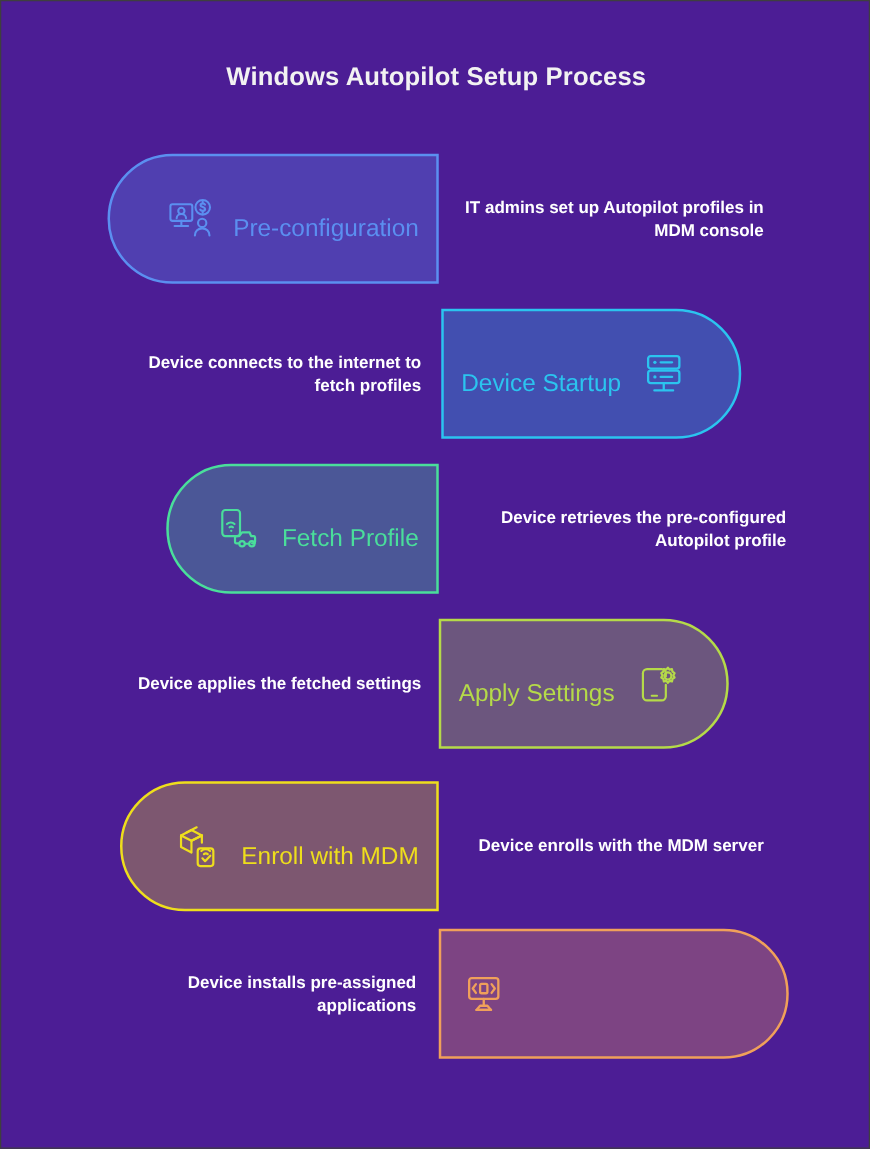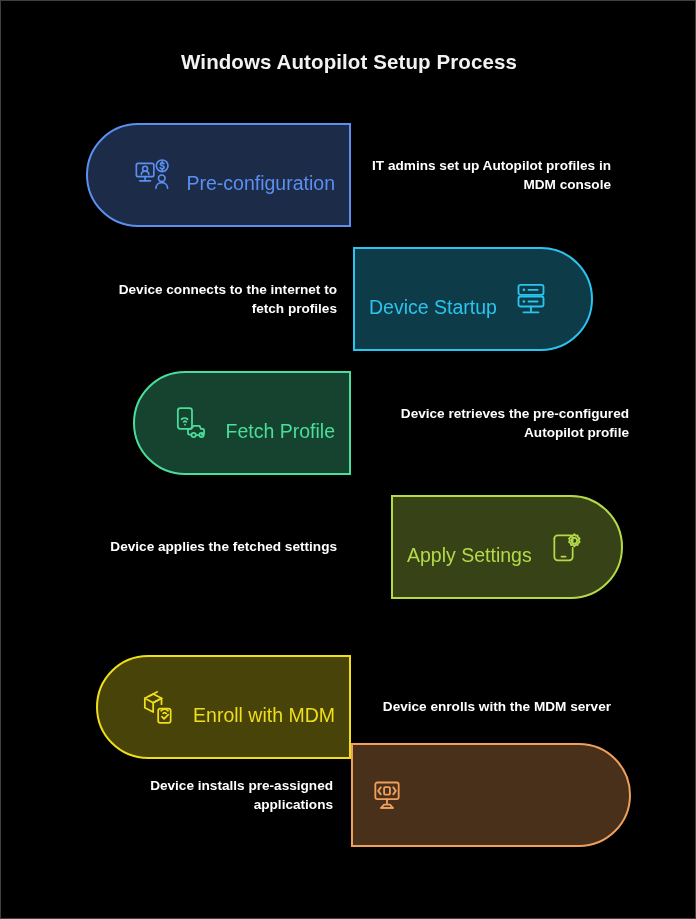--- a/index.html
+++ b/index.html
@@ -7,21 +7,21 @@
     padding: 0;
     background: #3a3a3a;
   }
   body {
     font-family: "Liberation Sans", sans-serif;
   }
   #canvas {
     position: relative;
     width: 696px;
     height: 919px;
-    background: #000000;
+    background: #4c1d95;
     border: 1px solid #3f3f3f;
     box-sizing: border-box;
     overflow: hidden;
   }
   #page-title {
     position: absolute;
     top: 49px;
     left: 0;
     width: 696px;
     text-align: center;
@@ -165,37 +165,37 @@
       <circle cx="35.4" cy="38.4" r="2.6"></circle>
       <path d="M28.7 38.4h4"></path>
     </svg>
             </span>
             <span class="pill-label">Fetch Profile</span>
           </div>
         </div>
         <div class="desc to-right" style="left: 364px; width: 246px; margin-left: 18px;">Device retrieves the pre-configured Autopilot profile</div>
       </div>
       <div class="row" style="top: 494px;">
-        <div class="pill right" style="left: 350px; width: 232px; border-color: rgb(181, 218, 73); background: rgba(181, 218, 73, 0.3); color: rgb(181, 218, 73); margin-left: 40px;">
+        <div class="pill right" style="left: 350px; width: 232px; border-color: rgb(181, 218, 73); background: rgba(181, 218, 73, 0.3); color: rgb(181, 218, 73);">
           <div class="pill-inner">
             <span class="pill-label">Apply Settings</span>
             <span class="pill-icon">
     <svg viewBox="0 0 48 48" fill="none" stroke="currentColor" stroke-width="2.1" stroke-linecap="round" stroke-linejoin="round">
       <path d="M10 14v22a4 4 0 0 0 4 4h14a4 4 0 0 0 4-4V25"></path>
       <path d="M32 17v-3a4 4 0 0 0-4-4H14a4 4 0 0 0-4 4"></path>
       <path d="M18.5 35.5h5"></path>
       <circle cx="34" cy="16.5" r="3.4"></circle>
       <path d="M34 8.6l1.5 1.9 2.4-.5.5 2.4 2 1.4-1.2 2.1 1.2 2.1-2 1.4-.5 2.4-2.4-.5L34 23.2l-1.5-1.9-2.4.5-.5-2.4-2-1.4 1.2-2.1-1.2-2.1 2-1.4.5-2.4 2.4.5z"></path>
     </svg>
             </span>
           </div>
         </div>
         <div class="desc to-left" style="left: 96px; width: 240px;">Device applies the fetched settings</div>
       </div>
-      <div class="row" style="top: 654px;">
+      <div class="row" style="top: 624px;">
         <div class="pill left" style="left: 95px; width: 255px; border-color: rgb(238, 222, 28); background: rgba(238, 222, 28, 0.3); color: rgb(238, 222, 28);">
           <div class="pill-inner">
             <span class="pill-icon">
     <svg viewBox="0 0 48 48" fill="none" stroke="currentColor" stroke-width="2.1" stroke-linecap="round" stroke-linejoin="round">
       <path d="M7 13.6l10-5.2 10 5.2-10 5.2z"></path>
       <path d="M7 13.6v11.2l10 5.2V18.8"></path>
       <path d="M27 13.6v7"></path>
       <path d="M17 18.8l10-5.2"></path>
       <path d="M12 11l10-5.2"></path>
       <path d="M26.5 28.5c2.3-2.2 6-2.2 8.3 0"></path>

